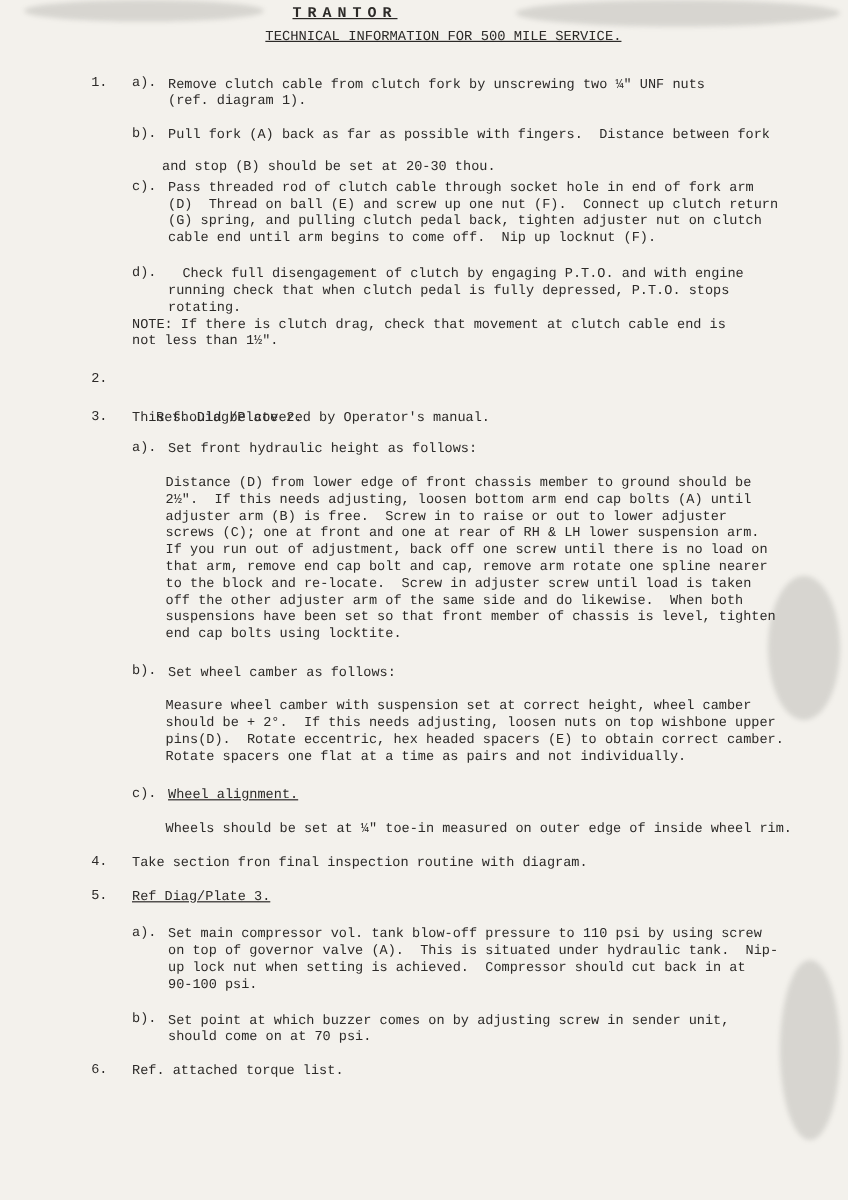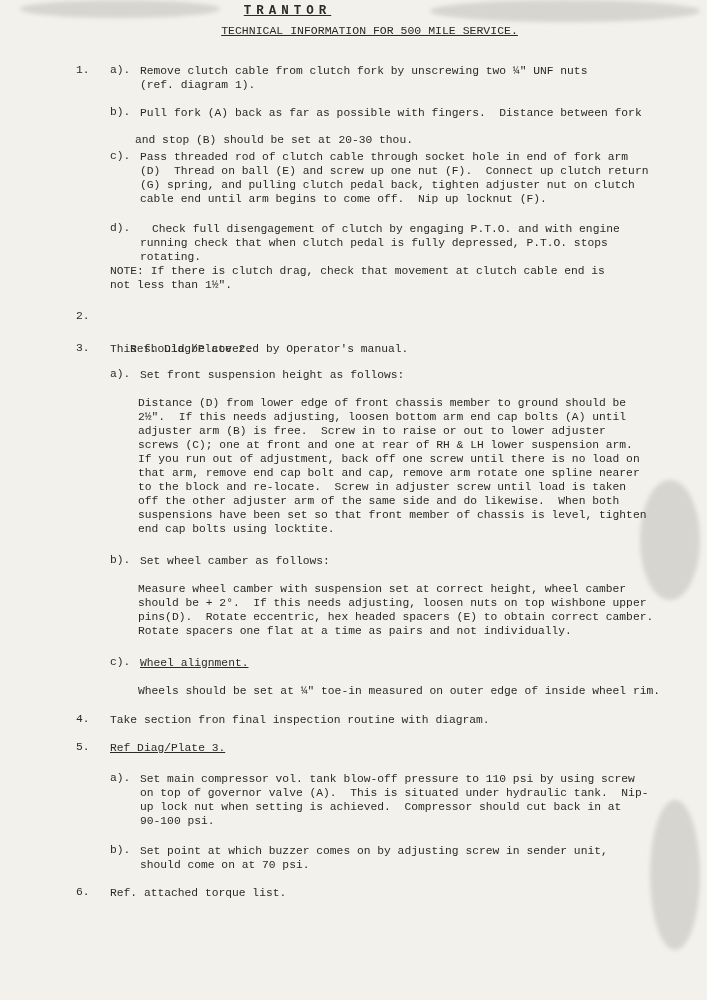--- a/index.html
+++ b/index.html
@@ -58,21 +58,21 @@
   <div class="line" style="left:110px;top:264px;">NOTE: If there is clutch drag, check that movement at clutch cable end is</div>
   <div class="line" style="left:110px;top:278px;">not less than 1½".</div>
 
   <div class="num" style="left:76px;top:310px;">2.</div>
   <div class="line" style="left:110px;top:310px;margin-top:32px;">This should be covered by Operator's manual.</div>
 
   <div class="num" style="left:76px;top:342px;">3.</div>
   <div class="line" style="left:110px;top:342px;padding-left:20px;">Ref. Diag/Plate 2.</div>
 
   <div class="num" style="left:110px;top:368px;">a).</div>
-  <div class="line" style="left:140px;top:368px;">Set front suspension height as follows:</div>
+  <div class="line" style="left:140px;top:368px;">Set front hydraulic height as follows:</div>
   <div class="line" style="left:138px;top:396px;">Distance (D) from lower edge of front chassis member to ground should be</div>
   <div class="line" style="left:138px;top:410px;">2½".  If this needs adjusting, loosen bottom arm end cap bolts (A) until</div>
   <div class="line" style="left:138px;top:424px;">adjuster arm (B) is free.  Screw in to raise or out to lower adjuster</div>
   <div class="line" style="left:138px;top:438px;">screws (C); one at front and one at rear of RH &amp; LH lower suspension arm.</div>
   <div class="line" style="left:138px;top:452px;">If you run out of adjustment, back off one screw until there is no load on</div>
   <div class="line" style="left:138px;top:466px;">that arm, remove end cap bolt and cap, remove arm rotate one spline nearer</div>
   <div class="line" style="left:138px;top:480px;">to the block and re-locate.  Screw in adjuster screw until load is taken</div>
   <div class="line" style="left:138px;top:494px;">off the other adjuster arm of the same side and do likewise.  When both</div>
   <div class="line" style="left:138px;top:508px;">suspensions have been set so that front member of chassis is level, tighten</div>
   <div class="line" style="left:138px;top:522px;">end cap bolts using locktite.</div>

